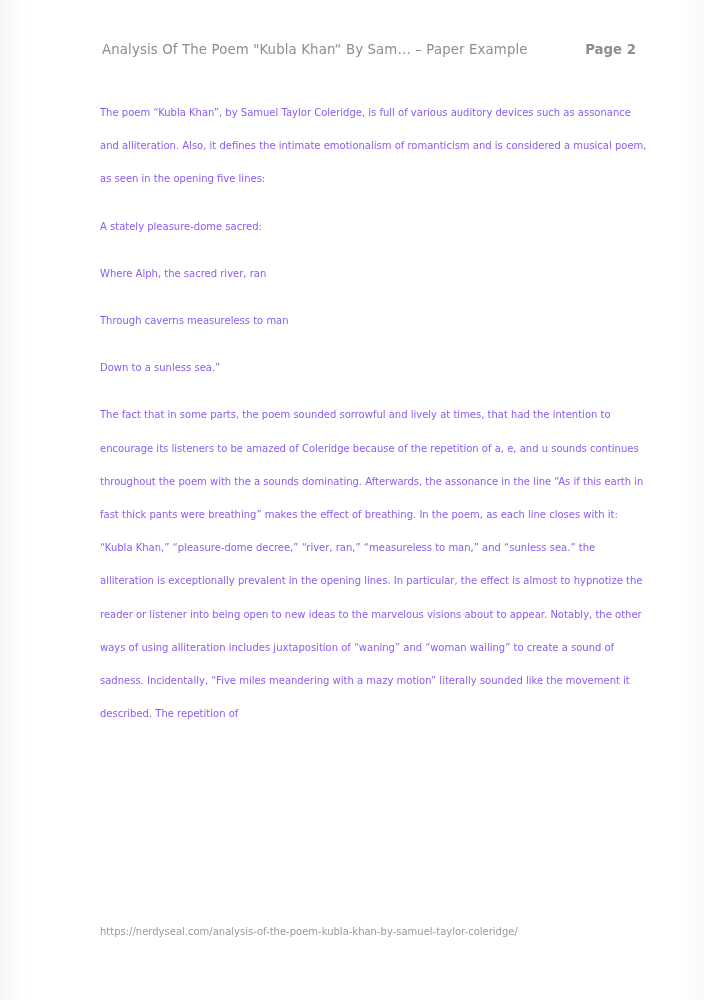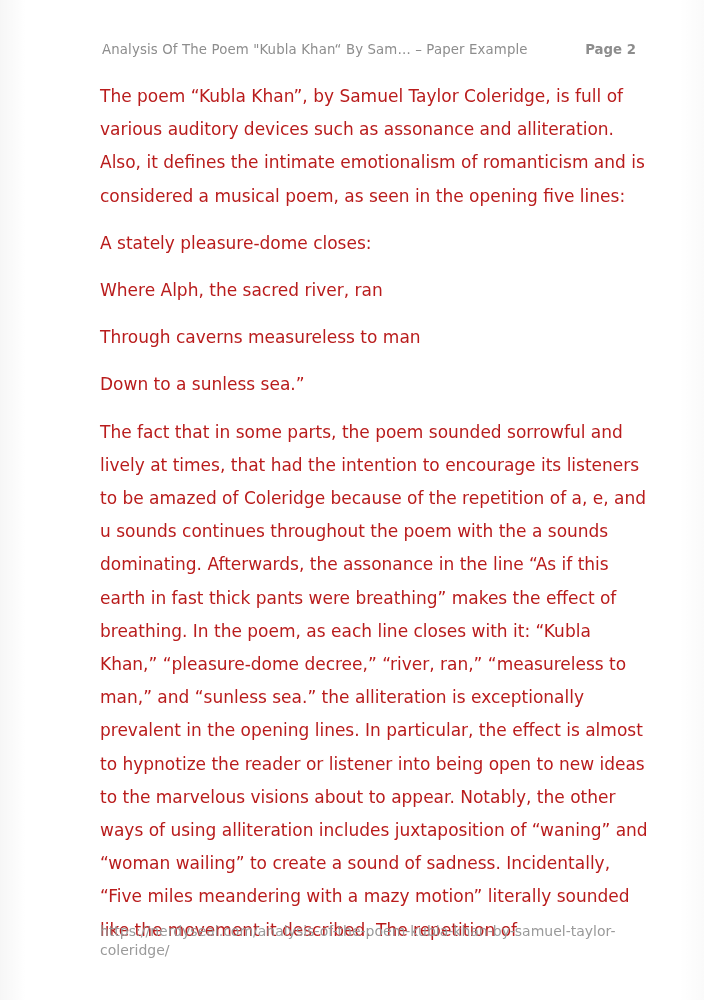--- a/index.html
+++ b/index.html
@@ -61,44 +61,44 @@
   .page-header .doc-title {
     letter-spacing: 0.01em;
   }
   .page-header .page-number {
     padding-right: 12px;
     font-weight: bold;
   }
 
   
   .body-text {
-    margin-top: 20px;
-    color: #b91c1c;
-    font-size: 17px;
+    margin-top: 36px;
+    color: #8b5cf6;
+    font-size: 10px;
     line-height: 33.2px;
   }
   .body-text p {
     margin: 0 0 14px 0;
     text-align: left;
   }
   .poem-line {
     margin: 0 0 17px 0;
   }
   .para-block {
     margin: 0 0 13px 0;
   }
 
   
   .page-footer {
     position: absolute;
     left: 100px;
     top: 922px;
     width: 548px;
     color: #9a9a9a;
-    font-size: 14px;
+    font-size: 10px;
     line-height: 19px;
     word-break: break-word;
   }
 </style>
 </head>
 <body>
 
 <div class="page">
 
   <div class="edge-shadow-left"></div>
@@ -109,21 +109,21 @@
     <div class="page-header">
       <span class="doc-title">Analysis Of The Poem "Kubla Khan“ By Sam… – Paper Example</span>
       <span class="page-number">Page 2</span>
     </div>
 
     <div class="body-text">
 
       <p class="para-block">The poem “Kubla Khan”, by Samuel Taylor Coleridge, is full of various auditory devices such as assonance and alliteration. Also, it defines the intimate emotionalism of romanticism and is considered a musical poem, as seen in the opening five lines:</p>
 
       <div>
-        <p class="poem-line">A stately pleasure-dome closes:</p>
+        <p class="poem-line">A stately pleasure-dome sacred:</p>
         <p class="poem-line">Where Alph, the sacred river, ran</p>
         <p class="poem-line">Through caverns measureless to man</p>
         <p class="poem-line">Down to a sunless sea.”</p>
       </div>
 
       <p class="para-block">The fact that in some parts, the poem sounded sorrowful and lively at times, that had the intention to encourage its listeners to be amazed of Coleridge because of the repetition of a, e, and u sounds continues throughout the poem with the a sounds dominating. Afterwards, the assonance in the line “As if this earth in fast thick pants were breathing” makes the effect of breathing. In the poem, as each line closes with it: “Kubla Khan,” “pleasure-dome decree,” “river, ran,” “measureless to man,” and “sunless sea.” the alliteration is exceptionally prevalent in the opening lines. In particular, the effect is almost to hypnotize the reader or listener into being open to new ideas to the marvelous visions about to appear. Notably, the other ways of using alliteration includes juxtaposition of “waning” and “woman wailing” to create a sound of sadness. Incidentally, “Five miles meandering with a mazy motion” literally sounded like the movement it described. The repetition of</p>
 
     </div>
   </div>
 

